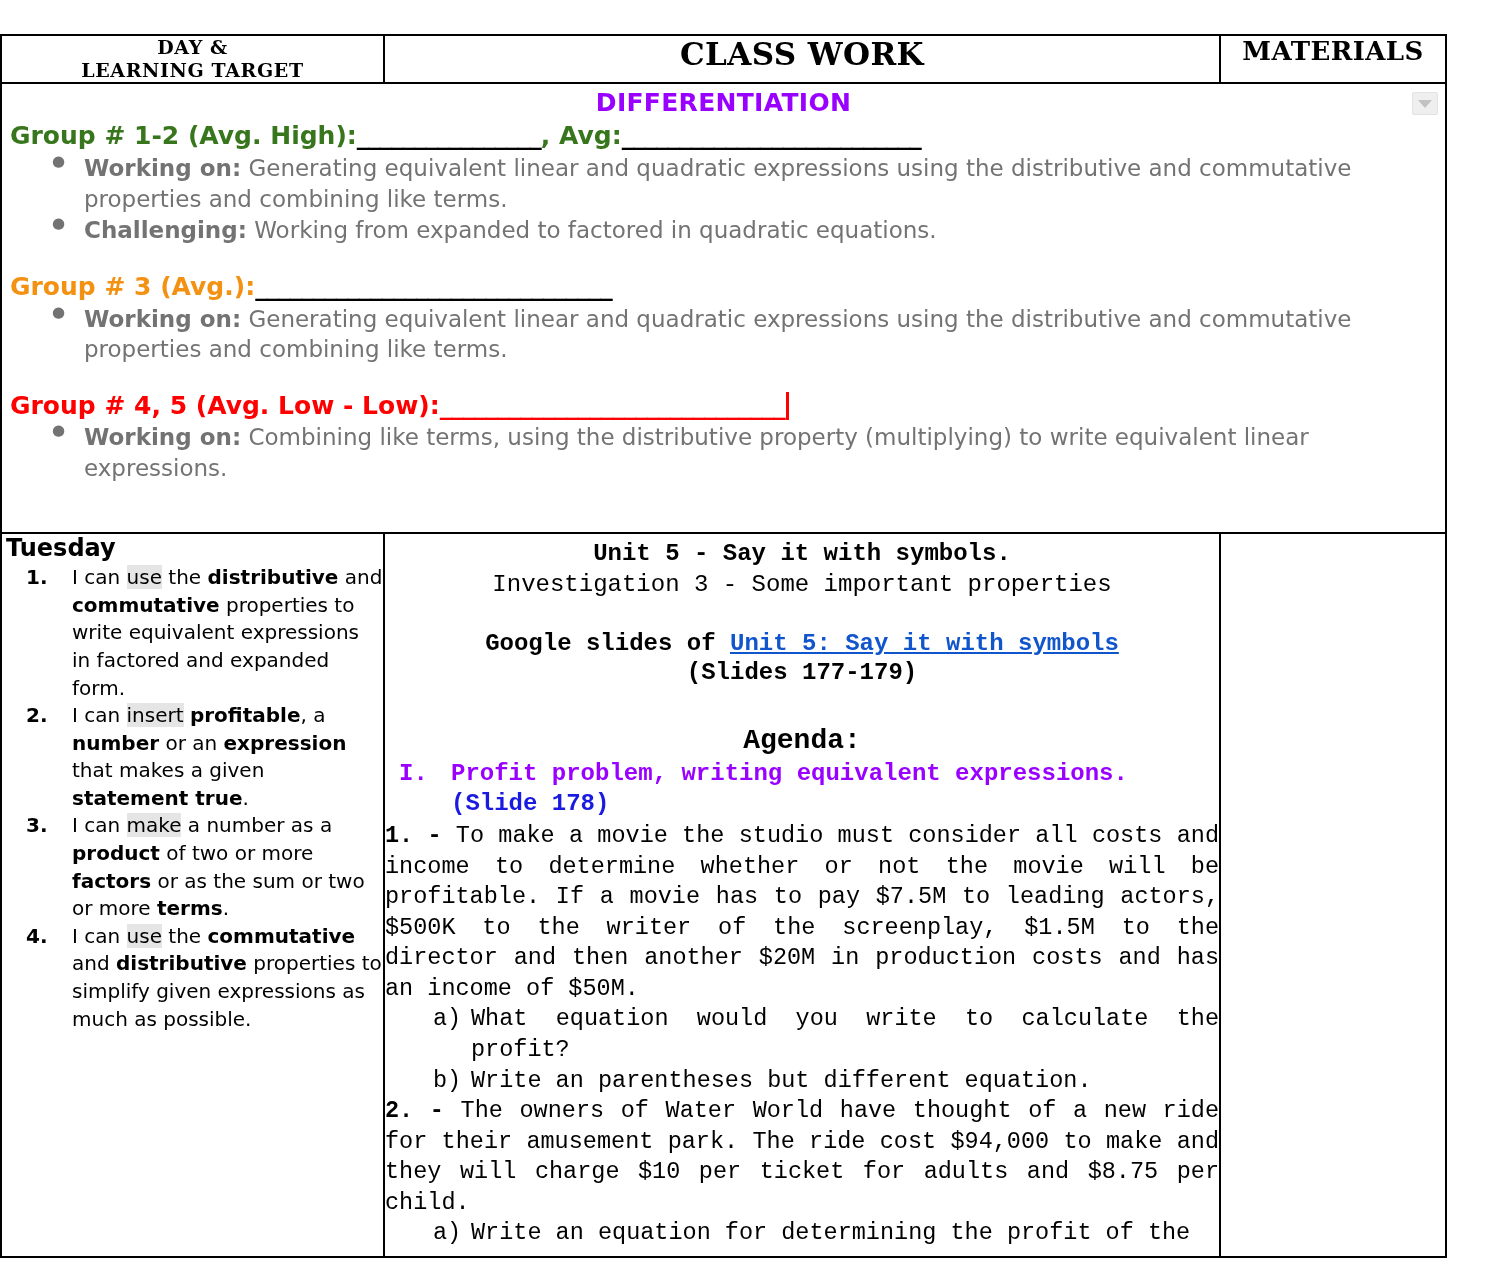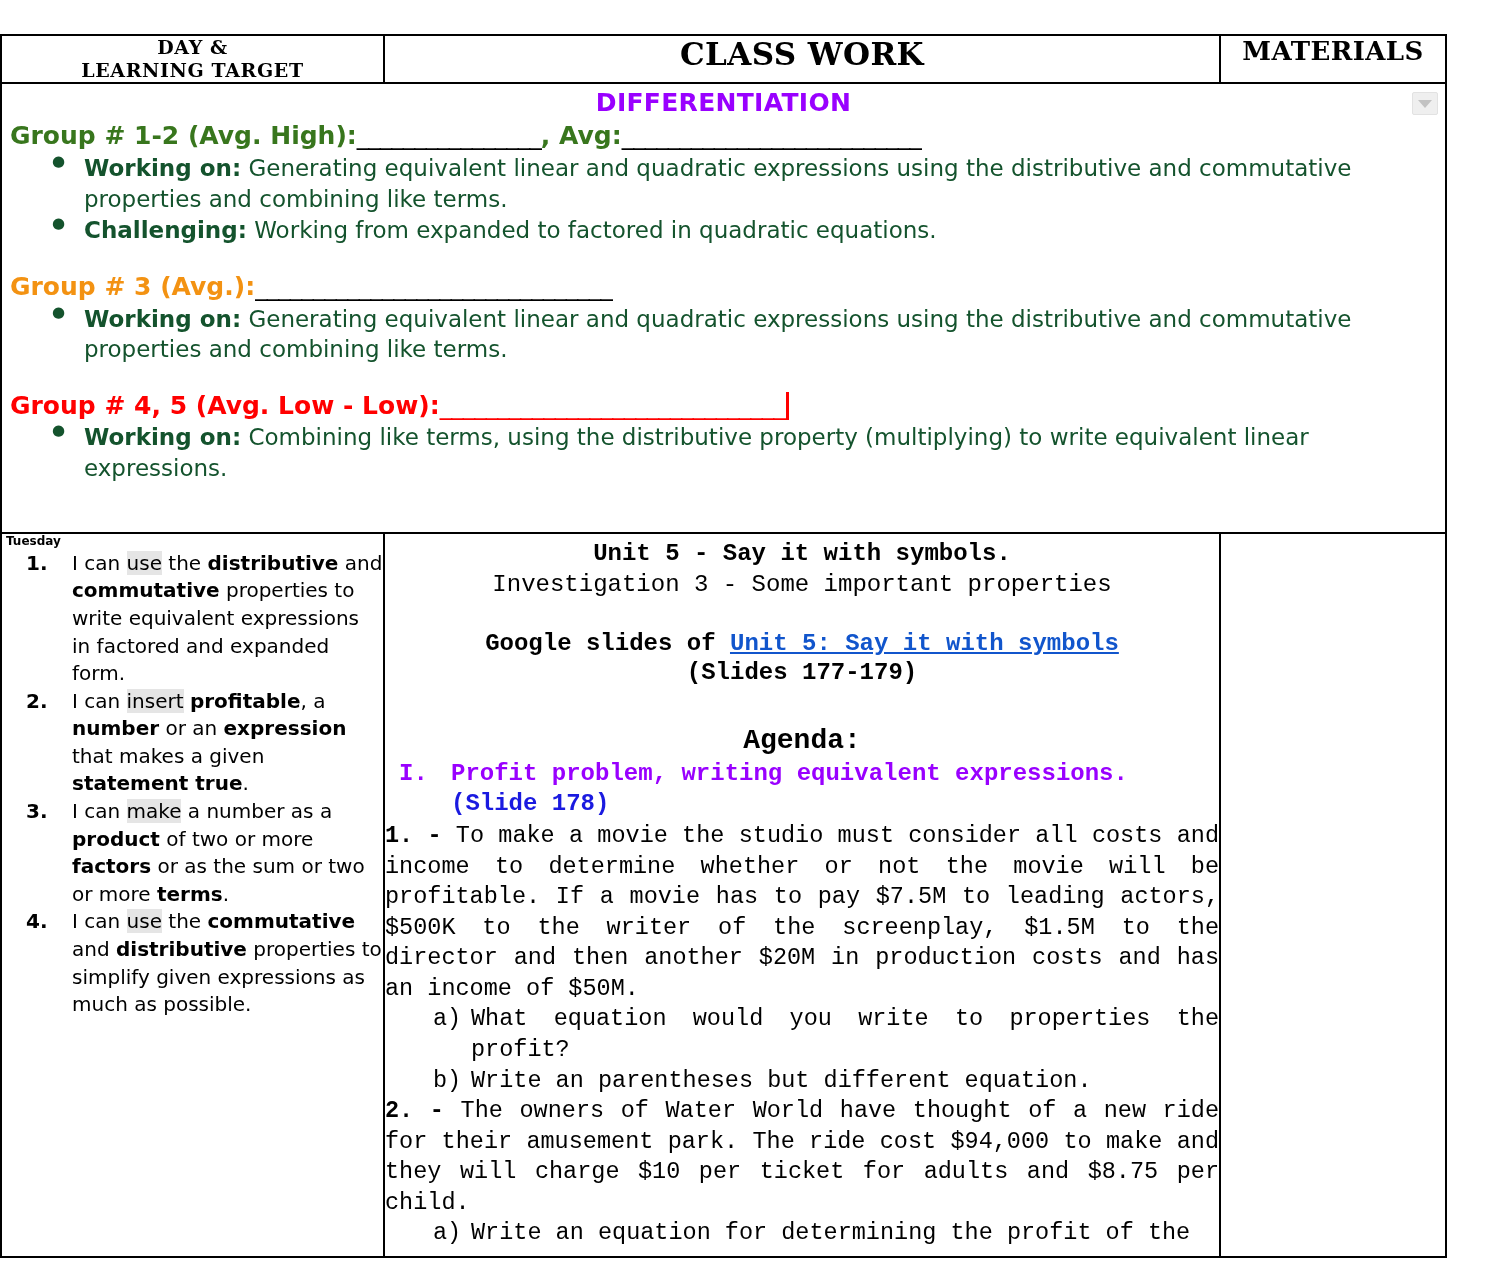--- a/index.html
+++ b/index.html
@@ -76,21 +76,21 @@
   }
   .group-head {
     font-weight: bold;
     font-size: 25px;
     margin: 0 0 2px 8px;
     white-space: nowrap;
     line-height: 1.15;
   }
   .group-head .blank {
     color: #000;
-    font-weight: normal;
+    font-weight: bold;
     letter-spacing: -1px;
   }
   .gh-green  { color: #38761d; }
   .gh-orange { color: #f39212; }
   .gh-red    { color: #ff0000; }
   .gh-green .blank, .gh-orange .blank { color: #000; }
   .gh-red .blank { color: #ff0000; }
   .caret {
     display: inline-block;
     width: 3px;
@@ -103,21 +103,21 @@
     list-style: none;
     margin: 0 0 0 0;
     padding: 0 0 0 48px;
   }
   ul.diff-list li {
     position: relative;
     font-size: 23px;
     line-height: 1.33;
     margin: 0 8px 1px 0;
     padding-left: 34px;
-    color: #14532d;
+    color: #737373;
   }
   ul.diff-list li::before {
     content: "\25CF";
     position: absolute;
     left: 2px;
     top: -1px;
     font-size: 15px;
   }
   .spacer-sm { height: 26px; }
   .dd-btn {
@@ -140,21 +140,21 @@
     border-top: 8px solid #c2c2c2;
   }
 
   
   .day-cell {
     padding: 5px 6px 0 7px;
     height: 724px;
     overflow: hidden;
   }
   .day-name {
-    font-size: 12px;
+    font-size: 24px;
     font-weight: bold;
     margin: 0 0 1px 4px;
     line-height: 1.2;
   }
   ol.lt-list {
     list-style: none;
     counter-reset: lt;
     margin: 0;
     padding: 0 0 0 24px;
   }
@@ -361,21 +361,21 @@
             <span class="agenda-body">
               <span>Profit problem, writing equivalent expressions.</span>
               <span class="agenda-slide">(Slide 178)</span>
             </span>
           </div>
 
           <div class="prob">
             <b class="pnum">1. -</b><span> To make a movie the studio must consider all costs and income to determine whether or not the movie will be profitable. If a movie has to pay $7.5M to leading actors, $500K to the writer of the screenplay, $1.5M to the director and then another $20M in production costs and has an income of $50M.</span>
           </div>
           <ol class="sub">
-            <li>What equation would you write to properties the profit?</li>
+            <li>What equation would you write to calculate the profit?</li>
             <li>Write an parentheses but different equation.</li>
           </ol>
 
           <div class="prob">
             <b class="pnum">2. -</b><span> The owners of Water World have thought of a new ride for their amusement park. The ride cost $94,000 to make and they will charge $10 per ticket for adults and $8.75 per child.</span>
           </div>
           <ol class="sub">
             <li>Write an equation for determining the profit of the</li>
           </ol>
         </td>

